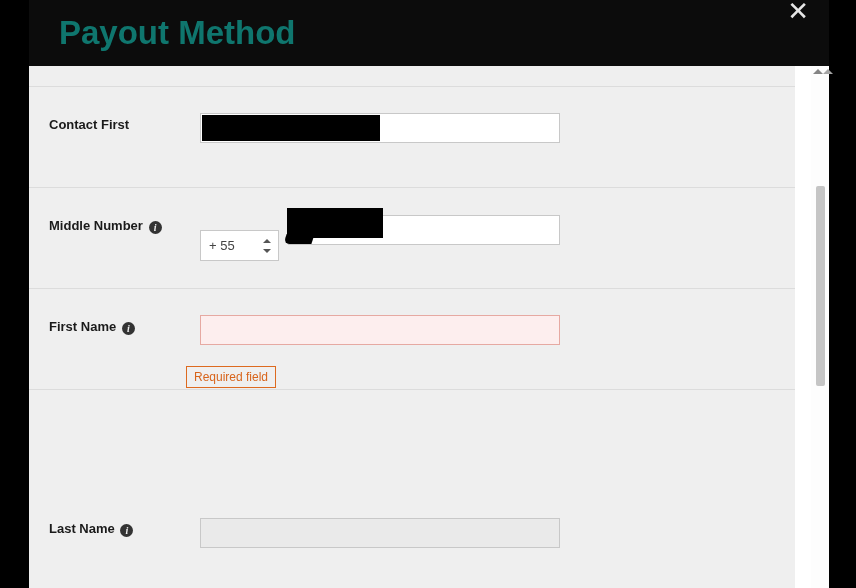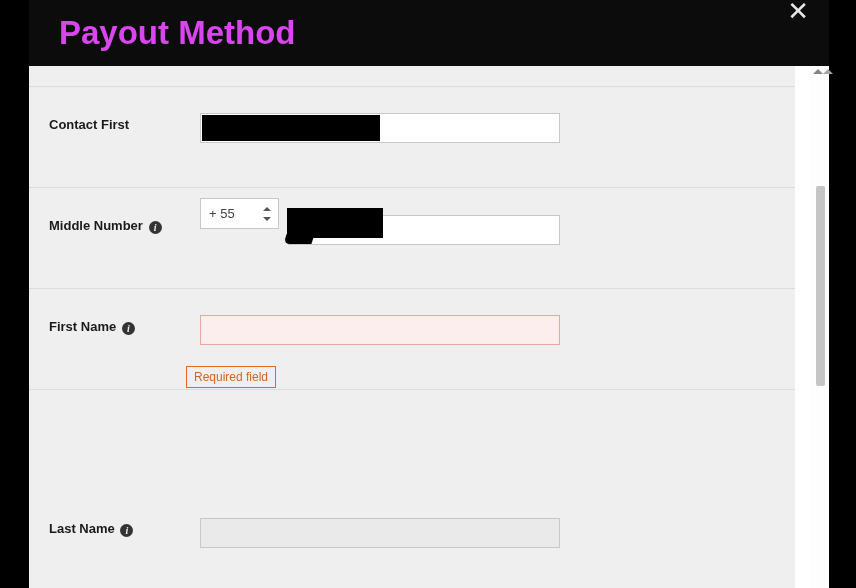--- a/index.html
+++ b/index.html
@@ -21,21 +21,21 @@
   }
   .modal-header {
     height: 66px;
     background: #0c0c0c;
     position: relative;
   }
   .modal-title {
     position: absolute;
     left: 30px;
     top: 14px;
-    color: #d946ef;
+    color: #0f766e;
     font-size: 33px;
     font-weight: 600;
     letter-spacing: 0px;
   }
   .close-btn {
     position: absolute;
     top: -6px;
     right: 16px;
     color: #e6e6e6;
     font-size: 26px;
@@ -143,21 +143,21 @@
     position: absolute;
     left: 173px;
     top: 28px;
     width: 178px;
     height: 26px;
     background: #000;
   }
   .cc-select {
     position: absolute;
     left: 171px;
-    top: 10px;
+    top: 42px;
     width: 79px;
     height: 31px;
     background: #fff;
     border: 1px solid #c8c8c8;
     box-sizing: border-box;
     font-size: 13px;
     color: #444;
     padding-left: 8px;
     line-height: 29px;
   }

